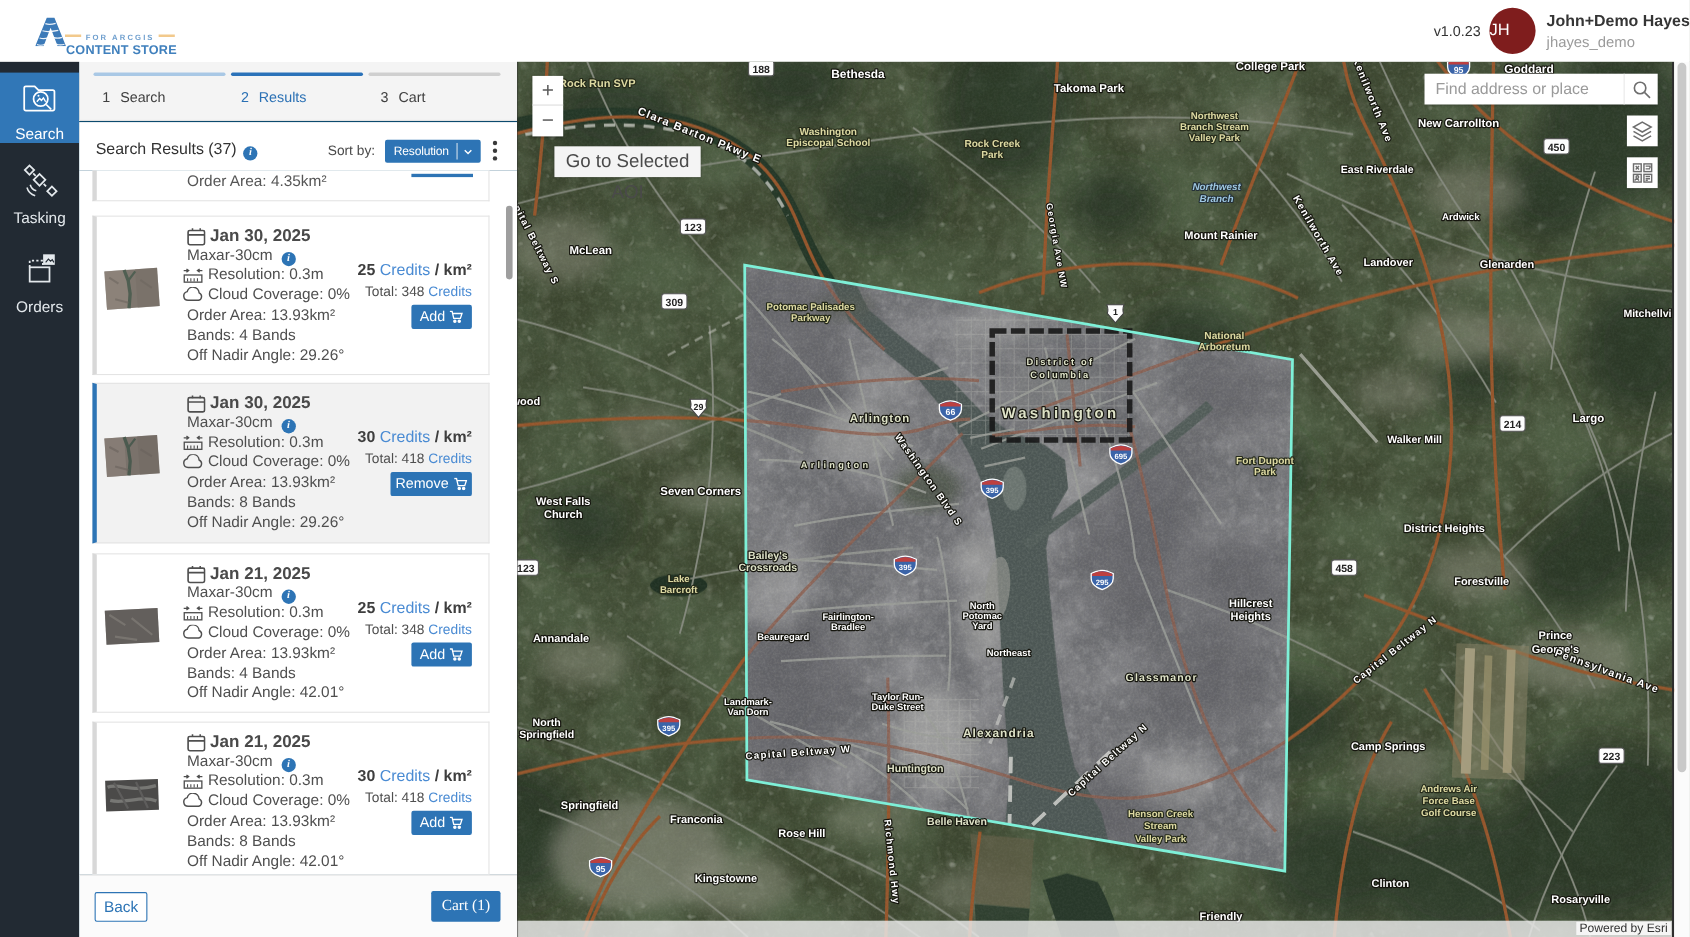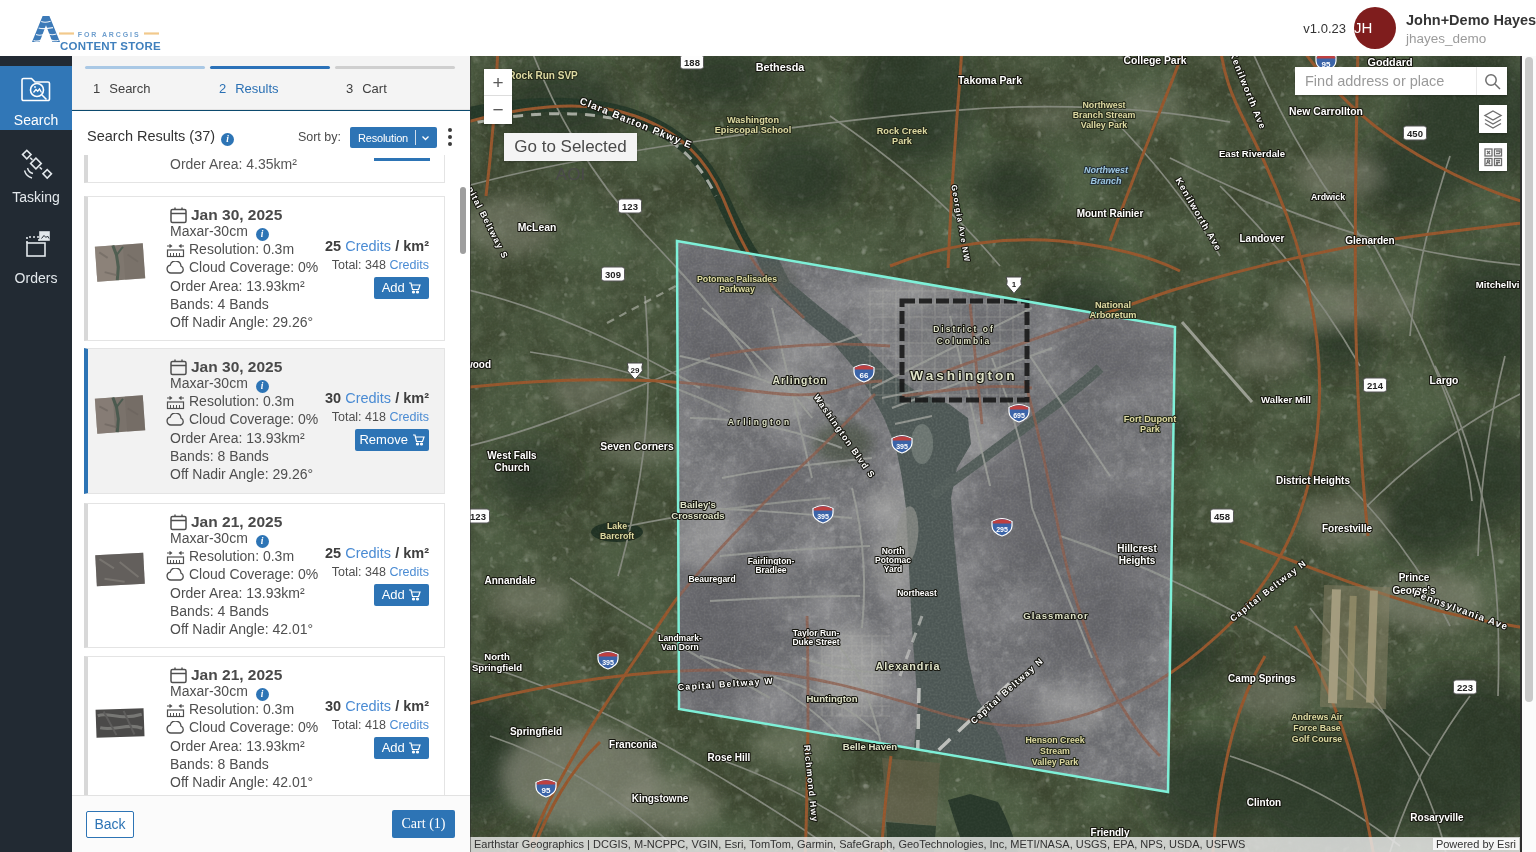--- a/index.html
+++ b/index.html
@@ -678,21 +678,20 @@
           <rect x="15.5" y="6" width="7" height="7"></rect>
           <path d="M17 10.5 h4 M17 8 h4 v2"></path>
           <rect x="6" y="15.5" width="7" height="7"></rect>
           <circle cx="9.5" cy="18" r="1.2"></circle>
           <path d="M7 21 l2-2 2 2"></path>
           <rect x="15.5" y="15.5" width="7" height="7"></rect>
           <path d="M17 17.5 h4 M17 19.5 h4 M17 21 h2"></path>
         </g>
       </svg></div>
 <div class="attrib">
-      <span class="left">Earthstar Geographics | DCGIS, M-NCPPC, VGIN, Esri, TomTom, Garmin, SafeGraph, GeoTechnologies, Inc, METI/NASA, USGS, EPA, NPS, USDA, USFWS</span>
       <span class="right">Powered by Esri</span>
     </div>
 <div class="mapedge"></div>
     <div style="position:absolute;left:0;top:0;width:1px;height:796px;background:rgba(45,45,45,.5);z-index:11"></div>
 </div>
 <div id="header">
   <div class="logo">
     <svg class="logoA" width="28" height="26" viewBox="0 0 28 26">
       <path d="M10.6,0 L17.4,0 L28,26 L20.4,26 L14,9.2 L7.6,26 L0,26 Z" fill="#3c7ab8"></path>
       <g stroke="#fff" stroke-width="1.1" fill="none" opacity="0.9">

